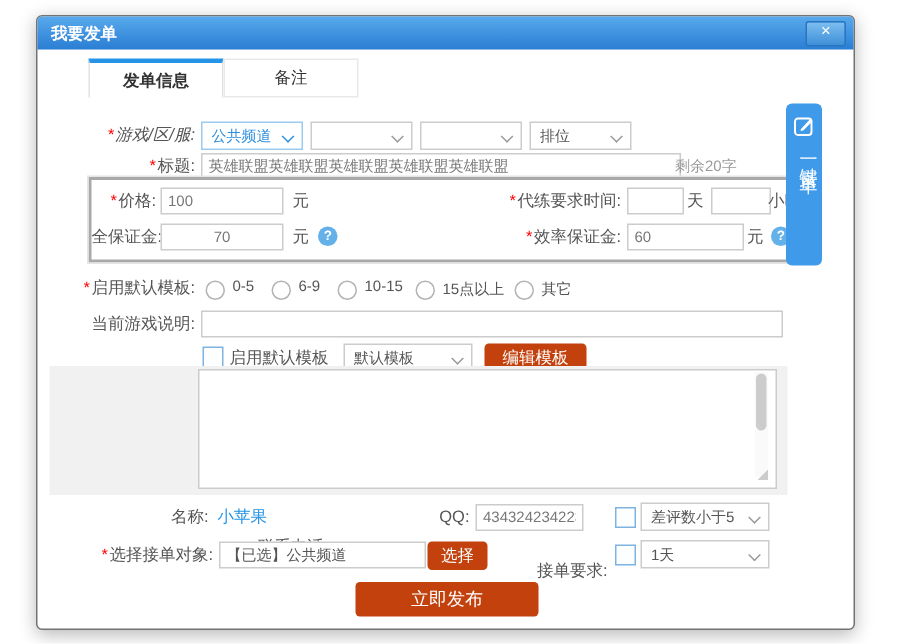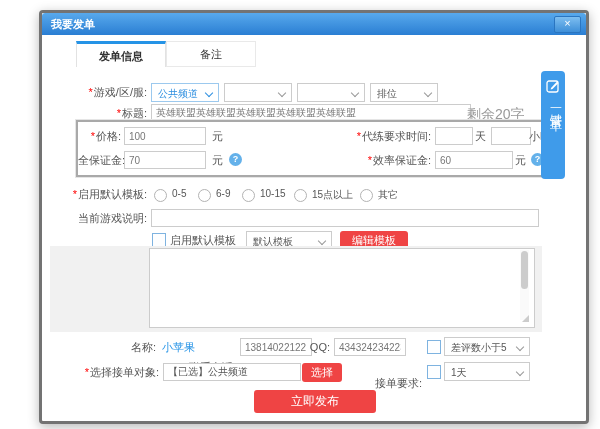--- a/index.html
+++ b/index.html
@@ -1,35 +1,35 @@
 <!DOCTYPE html>
 <html><head>
 <meta charset="utf-8">
 <style>
   html,body{margin:0;padding:0;}
   body{width:600px;height:429px;background:#fff;font-family:"Liberation Sans","DejaVu Sans",sans-serif;position:relative;overflow:hidden;color:#555;}
-  .dialog{position:absolute;left:39px;top:10px;width:544px;height:408px;background:#fff;border:3px solid #737373;border-radius:4px;box-shadow:0 3px 12px rgba(0,0,0,.28);}
+  .dialog{position:absolute;left:24px;top:10px;width:544px;height:408px;background:#fff;border:1px solid #737373;border-radius:4px;box-shadow:0 3px 12px rgba(0,0,0,.28);}
   .titlebar{position:absolute;left:0;top:0;width:100%;height:22px;background:linear-gradient(#58a9ec,#2a7ed3);border-radius:3px 3px 0 0;}
   .titlebar-text{position:absolute;left:9px;top:4px;color:#fff;font-size:11px;font-weight:bold;}
   .close-btn{position:absolute;right:5px;top:3px;width:25px;height:15px;background:linear-gradient(#7dbef0,#3e8fd8);border:1px solid #2a75c0;border-radius:2px;color:#fff;font-size:11px;text-align:center;line-height:13px;cursor:pointer;}
   .tab{position:absolute;top:28px;height:26px;width:90px;background:#fff;font-size:11px;text-align:center;line-height:24px;color:#333;box-sizing:border-box;cursor:pointer;}
   .tab-active{left:34px;border:1px solid #e2e2e2;border-top:3px solid #2593e6;font-weight:bold;border-bottom:none;}
   .tab-inactive{left:124px;border:1px solid #e9e9e9;}
   .lbl{position:absolute;font-size:11px;color:#555;text-align:right;white-space:nowrap;line-height:18px;}
   .star{color:#f00;margin-right:1px;}
   .inp{position:absolute;border:1px solid #ccc;background:#fff;font-size:10px;color:#777;padding:0 4px;height:16px;box-sizing:content-box;font-family:inherit;}
   .sel{position:absolute;border:1px solid #ccc;background:#fff;height:19px;font-size:10px;color:#555;line-height:19px;padding-left:6px;box-sizing:border-box;cursor:pointer;}
   .sel-blue{border-color:#9cc9ee;color:#2e8fe0;}
   .chev{position:absolute;right:6px;top:6px;width:5px;height:5px;border-right:1px solid #999;border-bottom:1px solid #999;transform:rotate(45deg);}
   .chev-blue{border-color:#2e8fe0;}
   .pricebox{position:absolute;left:34px;top:107px;width:465px;height:53px;border:2px solid #a9a9a9;outline:1px solid #e5e5e5;overflow:hidden;background:#fff;}
   .radio{position:absolute;width:11px;height:11px;border:1px solid #b3b3b3;border-radius:50%;background:#fff;cursor:pointer;}
   .ropt{position:absolute;font-size:10px;color:#555;cursor:default;}
   .chk{position:absolute;width:12px;height:12px;border:1px solid #7eb3e0;background:#fdfeff;cursor:pointer;}
-  .btn-blue{position:absolute;background:#ef4444;color:#fff;border:none;border-radius:3px;font-size:11px;text-align:center;cursor:pointer;font-family:inherit;}
+  .btn-blue{position:absolute;background:#c2410c;color:#fff;border:none;border-radius:3px;font-size:11px;text-align:center;cursor:pointer;font-family:inherit;}
   .help{position:absolute;width:13px;height:13px;border-radius:50%;background:#64b1ea;color:#fff;font-size:9px;font-weight:bold;text-align:center;line-height:13px;cursor:pointer;}
   .grayzone{position:absolute;left:8px;top:233px;width:492px;height:86px;background:#f1f1f1;}
   .ta{position:absolute;left:107px;top:235px;width:380px;height:74px;border:1px solid #ccc;background:#fff;resize:none;font-family:inherit;padding:2px;}
   .sb-track{position:absolute;left:478px;top:237px;width:9px;height:70px;background:#fafafa;}
   .sb-thumb{position:absolute;left:479px;top:238px;width:7px;height:38px;background:#ccc;border-radius:4px;cursor:pointer;}
   .resize-grip{position:absolute;left:480px;top:302px;width:0;height:0;border-left:7px solid transparent;border-bottom:7px solid #ccc;cursor:nwse-resize;}
   .link{color:#2593e6;}
   .sidebtn{position:absolute;left:499px;top:58px;width:24px;height:108px;background:#3f9bea;border-radius:4px;cursor:pointer;z-index:5;}
   .sidebtn-label{position:absolute;left:0;top:30px;width:24px;color:#fff;font-size:12px;writing-mode:vertical-lr;letter-spacing:3px;text-align:left;margin-left:6px;}
   .sidebtn-icon{position:absolute;left:5px;top:8px;}
@@ -51,43 +51,43 @@
   <div class="sidebtn">
     <span class="sidebtn-icon">
       <svg width="14" height="14" viewBox="0 0 14 14">
           <rect x="1" y="2" width="11" height="11" rx="2" fill="none" stroke="#fff" stroke-width="1.3"></rect>
           <path d="M5 9 L11 2.5 L12.5 4 L6.5 10 L4.7 10.4 Z" fill="#fff"></path>
         </svg>
     </span>
     <span class="sidebtn-label">一键录单</span>
   </div>
 
-  <div class="lbl" style="left:0;top:70px;width:105px;"><span class="star">*</span><span>游戏/区/服:</span></div>
+  <div class="lbl" style="left:0;top:70px;width:105px;font-style:italic;"><span class="star">*</span><span>游戏/区/服:</span></div>
   <div class="sel sel-blue" style="left:109px;top:70px;width:68px;"><span>公共频道</span><span class="chev chev-blue"></span></div>
   <div class="sel" style="left:182px;top:70px;width:68px;"><span></span><span class="chev"></span></div>
   <div class="sel" style="left:255px;top:70px;width:68px;"><span></span><span class="chev"></span></div>
   <div class="sel" style="left:328px;top:70px;width:68px;"><span>排位</span><span class="chev"></span></div>
 
   <div class="lbl" style="left:0;top:91px;width:105px;"><span class="star">*</span><span>标题:</span></div>
   <input class="inp" style="left: 109px; top: 91px; width: 310px;" value="英雄联盟英雄联盟英雄联盟英雄联盟英雄联盟">
-  <div class="lbl" style="left:425px;top:92px;width:70px;text-align:left;font-size:14px;color:#999;">剩余20字</div>
+  <div class="lbl" style="left:425px;top:92px;width:70px;text-align:left;font-size:10px;color:#999;">剩余20字</div>
 
   <div class="pricebox">
 
     <div class="lbl" style="left:0;top:5px;width:43px;"><span class="star">*</span><span>价格:</span></div>
     <input class="inp" style="left: 46px; top: 5px; width: 72px;" value="100">
     <span class="unit" style="left:134px;top:5px;">元</span>
     <div class="lbl" style="left:240px;top:5px;width:113px;"><span class="star">*</span><span>代练要求时间:</span></div>
     <input class="inp" style="left: 357px; top: 5px; width: 28px;" value="">
     <span class="unit" style="left:397px;top:5px;">天</span>
     <input class="inp" style="left: 413px; top: 5px; width: 30px;" value="">
     <span class="unit" style="left:451px;top:5px;">小时</span>
 
     <div class="lbl" style="right:418px;top:29px;">安全保证金:</div>
-    <input class="inp" style="left: 46px; top: 29px; width: 72px;" value="70">
+    <input class="inp" style="left: 46px; top: 29px; width: 72px; text-align: center;" value="70">
     <span class="unit" style="left:134px;top:29px;">元</span>
     <div class="help" style="left:151px;top:31px;">?</div>
     <div class="lbl" style="left:240px;top:29px;width:113px;"><span class="star">*</span><span>效率保证金:</span></div>
     <input class="inp" style="left: 357px; top: 29px; width: 68px;" value="60">
     <span class="unit" style="left:437px;top:29px;">元</span>
     <div class="help" style="left:453px;top:31px;">?</div>
   </div>
 
   <div class="lbl" style="left:0;top:172px;width:105px;"><span class="star">*</span><span>启用默认模板:</span></div>
   <div class="radio" style="left:112px;top:176px;"></div>
@@ -112,21 +112,20 @@
 
   <div class="grayzone"></div>
   <textarea class="ta" style=""></textarea>
   <div class="sb-track"></div>
   <div class="sb-thumb"></div>
   <div class="resize-grip"></div>
 
   <div class="lbl" style="left:40px;top:325px;width:74px;">名称:</div>
   <div class="lbl link" style="left:120px;top:325px;width:60px;text-align:left;">小苹果</div>
   <div class="lbl" style="left:130px;top:325px;width:64px;margin-top:20px;">联系电话:</div>
-  <input class="inp" style="left: 198px; top: 325px; width: 62px;" value="13814022122">
   <div class="lbl" style="left:264px;top:325px;width:24px;">QQ:</div>
   <input class="inp" style="left: 292px; top: 325px; width: 62px;" value="434324234223">
   <div class="lbl" style="left:300px;top:325px;width:80px;margin-top:36px;">接单要求:</div>
   <div class="chk" style="left:385px;top:327px;"></div>
   <div class="sel" style="left:402px;top:324px;width:86px;"><span>差评数小于5</span><span class="chev"></span></div>
 
   <div class="lbl" style="left:0;top:350px;width:117px;"><span class="star">*</span><span>选择接单对象:</span></div>
   <input class="inp" style="left: 121px; top: 350px; width: 128px; color: rgb(85, 85, 85);" value="【已选】公共频道">
   <button class="btn-blue" style="left:260px;top:350px;width:40px;height:19px;">选择</button>
   <div class="chk" style="left:385px;top:352px;"></div>

